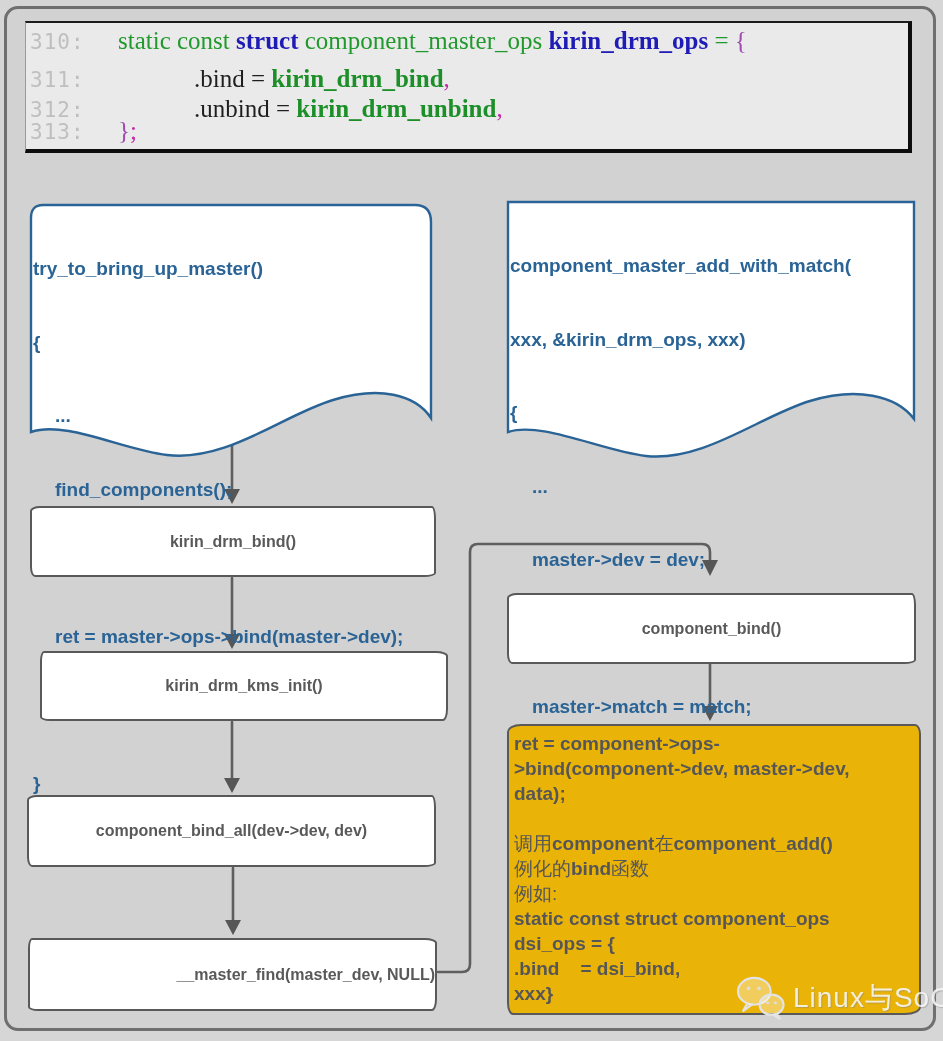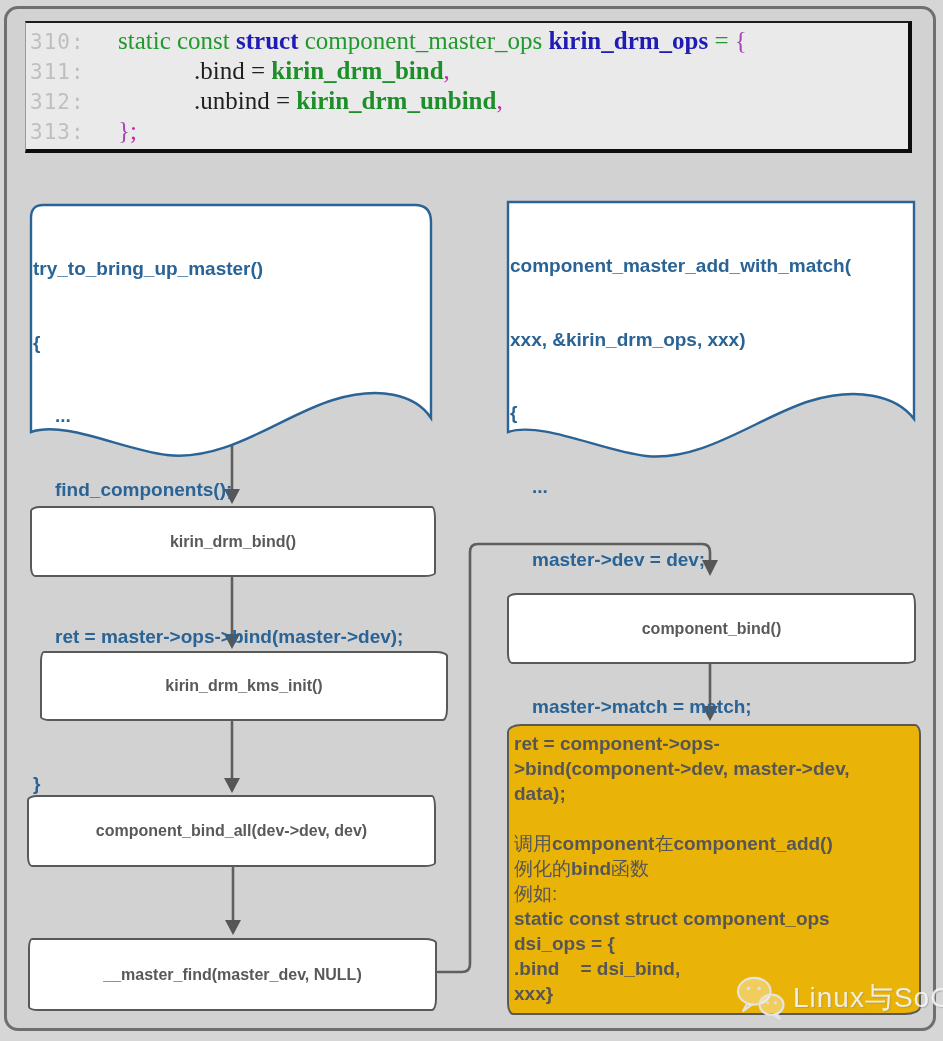--- a/index.html
+++ b/index.html
@@ -12,21 +12,21 @@
   
   .code-panel{position:absolute;left:25px;top:21px;width:878px;height:122px;
       background:#eaeaea;border-top:2px solid #1c1c1c;border-left:1px solid #9a9a9a;
       border-right:4px solid #0d0d0d;border-bottom:4px solid #0d0d0d;
       padding:4px 0 0 4px;z-index:3;}
   .code-line{display:flex;align-items:baseline;height:30px;
       font-family:"Liberation Serif",serif;font-size:25px;color:#1a1a1a;}
   .lno{width:88px;flex:0 0 88px;font-family:"DejaVu Sans Mono",monospace;
       font-size:21px;color:#bfbfbf;letter-spacing:1px;}
   .code-text{white-space:pre;}
-  .ind1{padding-left:76px;}
+  .ind1{padding-left:76px;margin-top:8px;}
   .tok-green{color:#21992d;}
   .tok-green.b{font-weight:700;color:#1d8f28;}
   .tok-navy{color:#1f1bb5;font-weight:700;margin-top:8px;}
   .tok-dark{color:#1f1f1f;}
   .tok-purple{color:#a14ab0;}
   .tok-magenta{color:#c42ba8;}
 
   
   .arrows{position:absolute;left:0;top:0;z-index:1;}
   .docshape{position:absolute;z-index:2;}
@@ -143,21 +143,21 @@
 
   <div class="pbox" style="left:30px;top:506px;width:402px;height:67px;">
     <span>kirin_drm_bind()</span>
   </div>
   <div class="pbox alt" style="left:28px;top:651px;width:404px;height:66px;margin-left:12px;">
     <span>kirin_drm_kms_init()</span>
   </div>
   <div class="pbox" style="left:27px;top:795px;width:405px;height:68px;">
     <span>component_bind_all(dev-&gt;dev, dev)</span>
   </div>
-  <div class="pbox alt" style="left:28px;top:938px;width:405px;height:69px;">
+  <div class="pbox alt" style="left:28px;top:938px;width:405px;height:69px;justify-content:flex-end;">
     <span>__master_find(master_dev, NULL)</span>
   </div>
   <div class="pbox" style="left:507px;top:578px;width:405px;height:67px;margin-top:15px;">
     <span>component_bind()</span>
   </div>
 
   <div class="notebox">
     <div class="nline"><span class="en">ret = component-&gt;ops-</span></div>
     <div class="nline"><span class="en">&gt;bind(component-&gt;dev, master-&gt;dev,</span></div>
     <div class="nline"><span class="en">data);</span></div>

